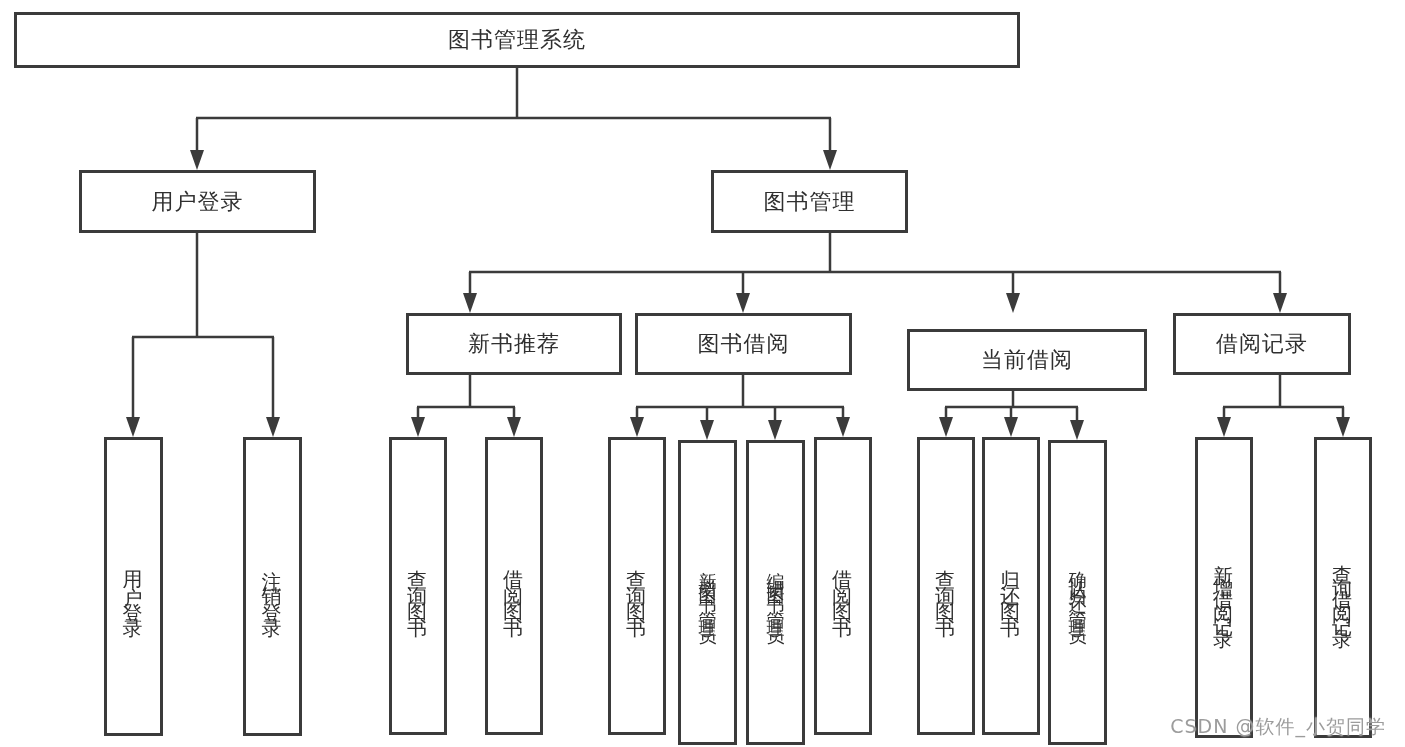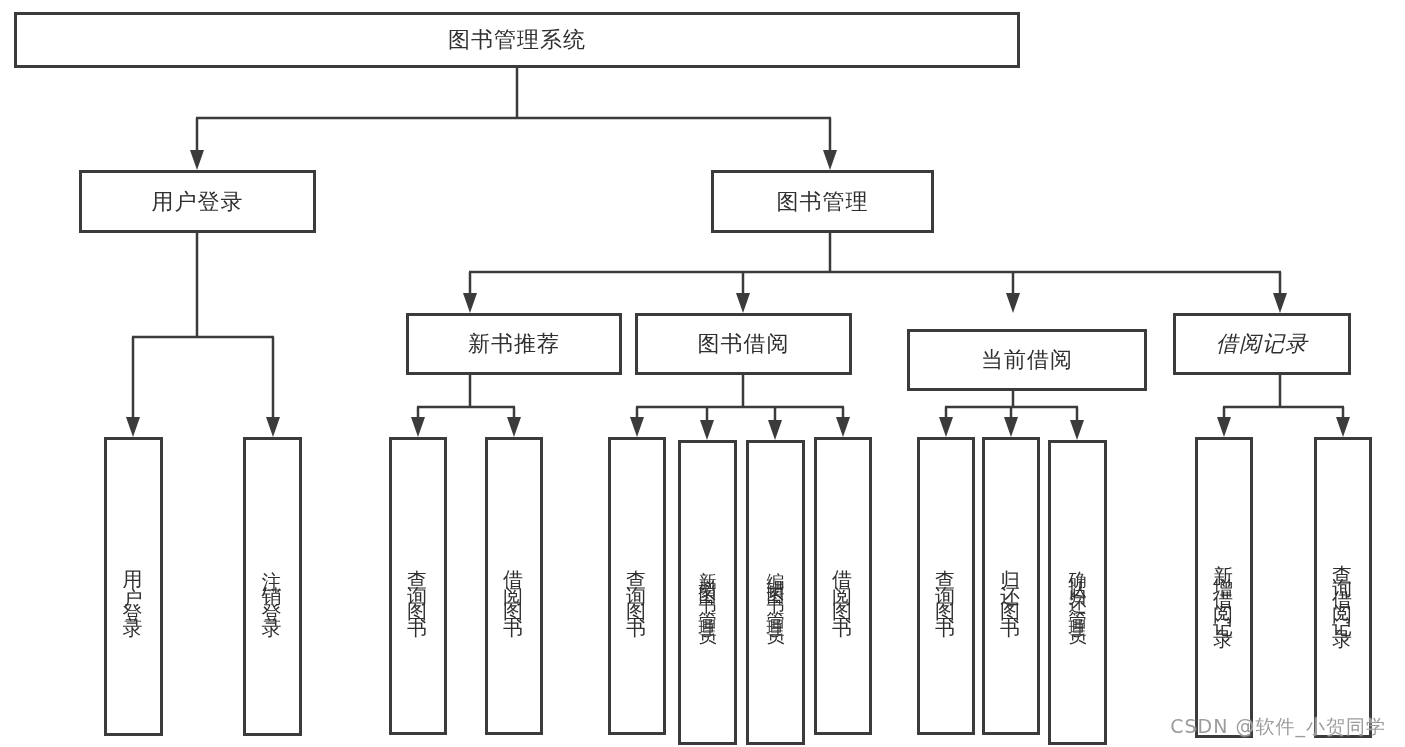--- a/index.html
+++ b/index.html
@@ -127,34 +127,34 @@
     <polygon points="1336,417 1350,417 1343,437"></polygon>
   </svg>
 
   <div class="node" style="left:14px;top:12px;width:1006px;height:56px;">
     <span>图书管理系统</span>
   </div>
 
   <div class="node" style="left:79px;top:170px;width:237px;height:63px;">
     <span>用户登录</span>
   </div>
-  <div class="node" style="left:711px;top:170px;width:223px;height:63px;">
+  <div class="node" style="left:711px;top:170px;width:197px;height:63px;">
     <span>图书管理</span>
   </div>
 
   <div class="node" style="left:362px;top:313px;width:216px;height:62px;margin-left:44px;">
     <span>新书推荐</span>
   </div>
   <div class="node" style="left:635px;top:313px;width:217px;height:62px;">
     <span>图书借阅</span>
   </div>
   <div class="node" style="left:907px;top:329px;width:240px;height:62px;">
     <span>当前借阅</span>
   </div>
-  <div class="node" style="left:1173px;top:313px;width:178px;height:62px;font-style:italic;">
+  <div class="node" style="left:1173px;top:313px;width:178px;height:62px;">
     <span>借阅记录</span>
   </div>
 
   <div class="leaf" style="left:104px;top:437px;width:59px;height:299px;">
     <span class="vtext">用户登录</span>
   </div>
   <div class="leaf" style="left:243px;top:437px;width:59px;height:299px;">
     <span class="vtext">注销登录</span>
   </div>
 

